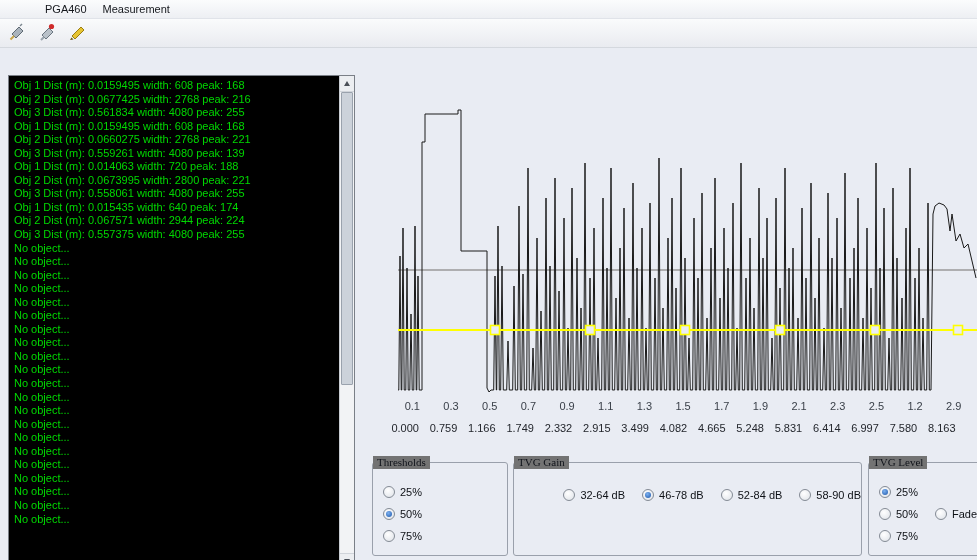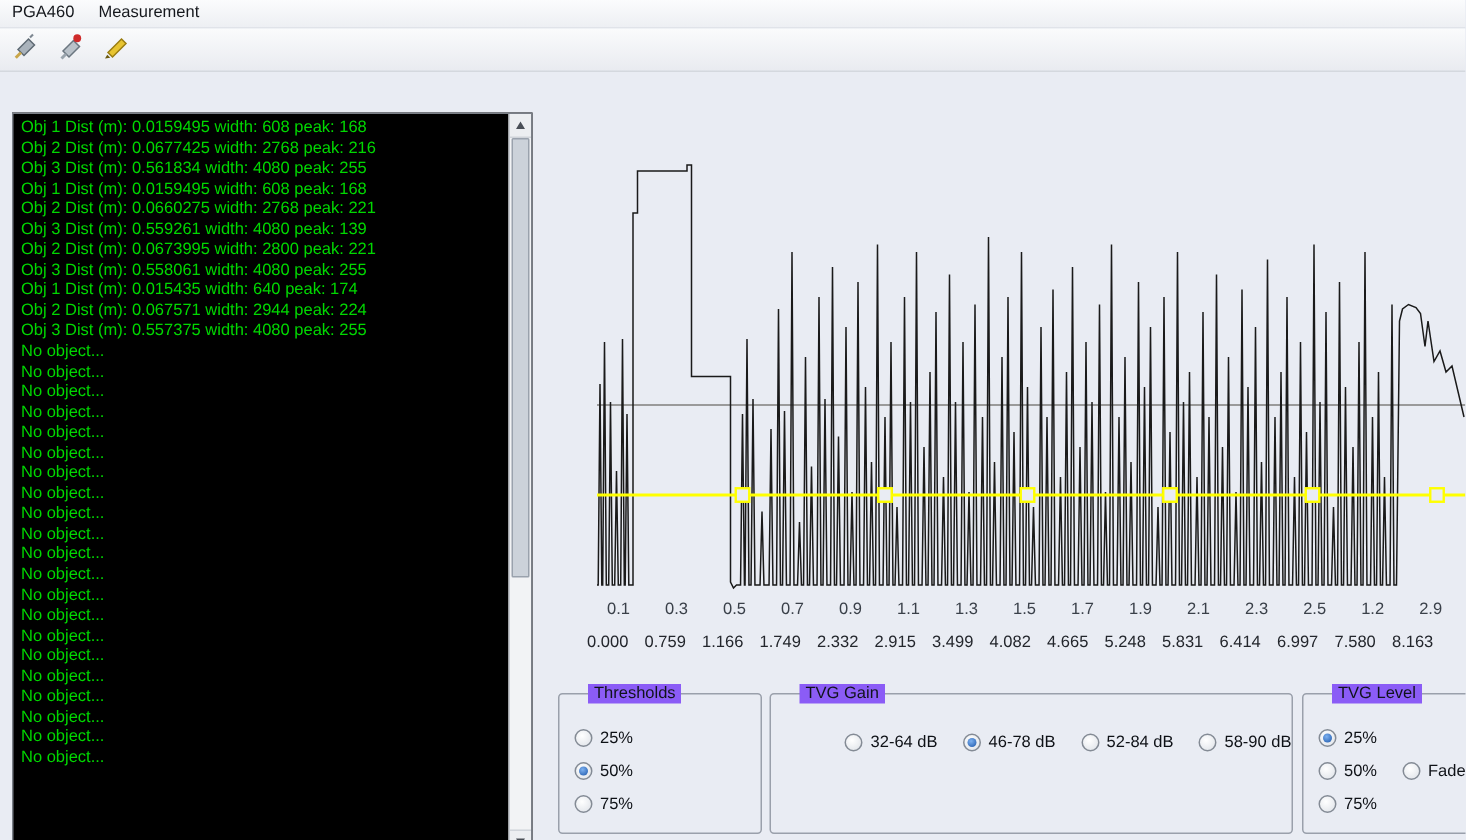--- a/index.html
+++ b/index.html
@@ -6,21 +6,21 @@
   body{
     width:977px;height:560px;position:relative;overflow:hidden;
     background:#e9ecf3;font-family:"Liberation Sans",sans-serif;
     -webkit-font-smoothing:antialiased;
   }
   
   #menubar{
     position:absolute;left:0;top:0;right:0;height:18px;
     background:linear-gradient(#fbfcfd,#edeff3);
     border-bottom:1px solid #e0e3e9;
-    display:flex;align-items:flex-start;
+    display:flex;align-items:center;padding-left:37px;
   }
   .menu-item{display:inline-block;padding:2px 8px 3px;font-size:11px;color:#15181d;}
   
   #toolbar{
     position:absolute;left:0;top:19px;right:0;height:29px;
     background:linear-gradient(#fafbfc,#e9ebf0);
     border-bottom:1px solid #d4d8de;
     display:flex;align-items:center;padding-left:4px;box-sizing:border-box;
   }
   .tool-btn{width:25px;height:24px;display:inline-flex;align-items:center;justify-content:center;margin-right:3px;border:1px solid transparent;border-radius:2px;}
@@ -48,21 +48,21 @@
   #chart-svg{position:absolute;left:398px;top:106px;}
   .axis-row{position:absolute;display:flex;overflow:hidden;}
   #axis-ms{left:393px;top:400px;width:580px;color:#3a4049;}
   #axis-m{left:386px;top:422px;width:575px;color:#23262c;}
   .axis-row .tick{flex:1;text-align:center;font-size:11px;white-space:nowrap;}
   
   .groupbox{position:absolute;border:1px solid #9aa0ab;border-radius:3px;box-sizing:border-box;}
   #gb-thresholds{left:372px;top:462px;width:136px;height:94px;}
   #gb-tvg-gain{left:513px;top:462px;width:349px;height:94px;}
   #gb-tvg-level{left:868px;top:462px;width:150px;height:94px;}
-  .gb-title{position:absolute;top:-7px;left:19px;font-size:11px;background:#8b5cf6;padding:0 4px;color:#10131a;line-height:13px;}
+  .gb-title{position:absolute;top:-7px;left:0;font-size:11px;background:#737373;padding:0 4px;color:#10131a;line-height:13px;font-family:Liberation Serif, serif;}
   .options-col{display:flex;flex-direction:column;gap:10px;padding:23px 0 0 10px;}
   .options-row{display:flex;gap:17px;padding:26px 0 0 13px;justify-content:flex-end;}
   .radio-row{display:flex;align-items:center;gap:5px;font-size:11px;color:#0e1116;cursor:default;}
   .radio{width:12px;height:12px;border:1px solid #848b95;border-radius:50%;
     background:radial-gradient(circle at 40% 35%, #ffffff, #dde1e7);
     box-sizing:border-box;position:relative;flex:0 0 auto;}
   .radio.checked::after{content:"";position:absolute;left:2px;top:2px;width:6px;height:6px;border-radius:50%;
     background:radial-gradient(circle at 40% 35%, #7db1f0, #1c56a9);}
   .fade-opt{position:absolute;left:66px;top:45px;}
 </style>
@@ -104,20 +104,21 @@
 </div>
 
 <div id="console">
   <div id="console-log" style="color: rgb(0, 216, 0);">
       <div>Obj 1 Dist (m): 0.0159495 width: 608 peak: 168</div>
       <div>Obj 2 Dist (m): 0.0677425 width: 2768 peak: 216</div>
       <div>Obj 3 Dist (m): 0.561834 width: 4080 peak: 255</div>
       <div>Obj 1 Dist (m): 0.0159495 width: 608 peak: 168</div>
       <div>Obj 2 Dist (m): 0.0660275 width: 2768 peak: 221</div>
       <div>Obj 3 Dist (m): 0.559261 width: 4080 peak: 139</div>
+      <div>Obj 1 Dist (m): 0.014063 width: 720 peak: 188</div>
       <div>Obj 2 Dist (m): 0.0673995 width: 2800 peak: 221</div>
       <div>Obj 3 Dist (m): 0.558061 width: 4080 peak: 255</div>
       <div>Obj 1 Dist (m): 0.015435 width: 640 peak: 174</div>
       <div>Obj 2 Dist (m): 0.067571 width: 2944 peak: 224</div>
       <div>Obj 3 Dist (m): 0.557375 width: 4080 peak: 255</div>
       <div>No object...</div>
       <div>No object...</div>
       <div>No object...</div>
       <div>No object...</div>
       <div>No object...</div>

